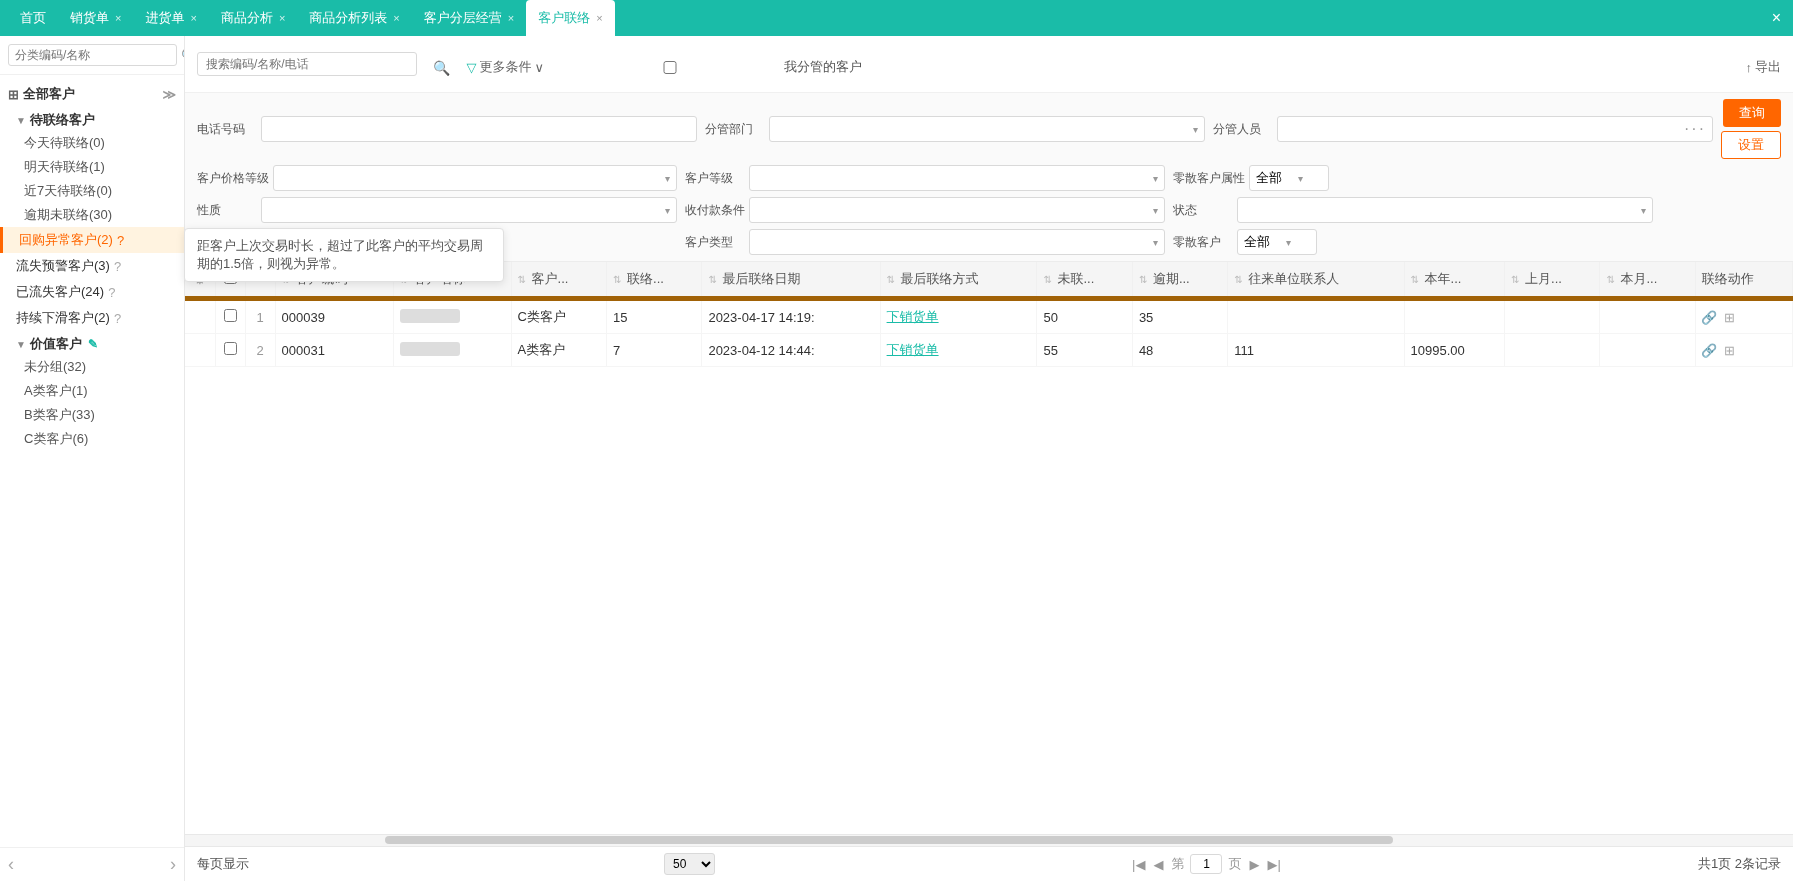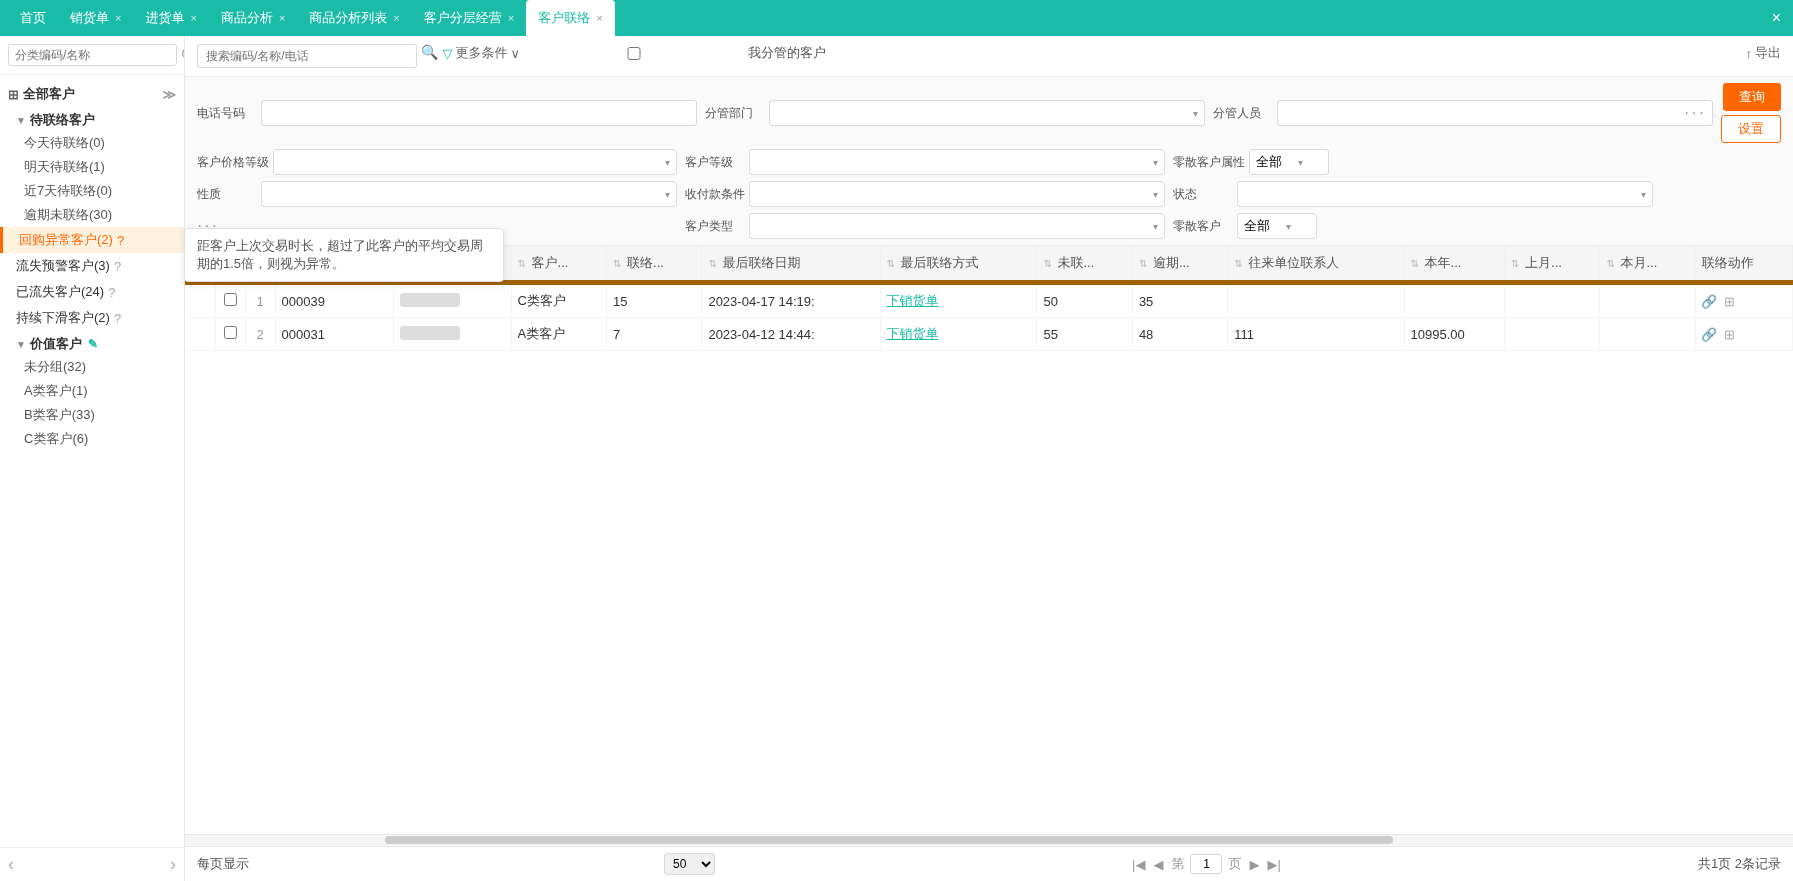--- a/index.html
+++ b/index.html
@@ -149,26 +149,26 @@
     .content {
       flex: 1;
       display: flex;
       flex-direction: column;
       overflow: hidden;
       background: #fff;
     }
 
     
     .filter-bar {
-      padding: 8px 12px;
-      display: flex;
-      align-items: flex-start;
+      padding: 16px 12px;
+      display: flex;
+      align-items: flex-end;
       background: #fff;
       border-bottom: 1px solid #f0f0f0;
-      gap: 4px;
+      gap: 16px;
     }
     .filter-bar input {
       width: 220px;
       border: 1px solid #d9d9d9;
       border-radius: 3px;
       padding: 4px 8px;
       font-size: 12px;
       outline: none;
     }
     .search-icon-btn {

